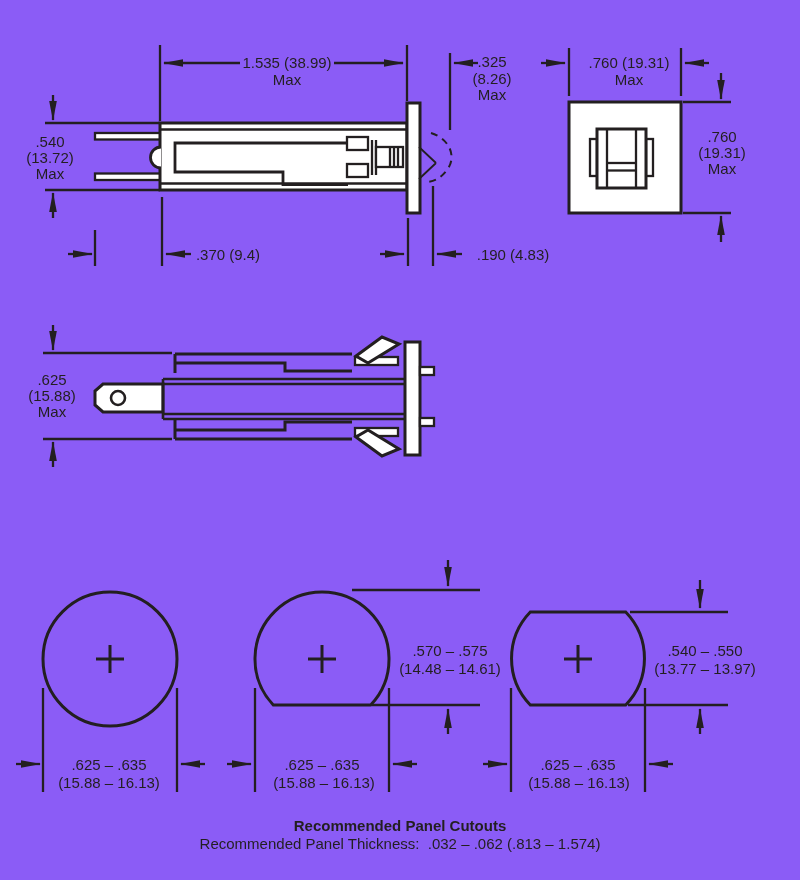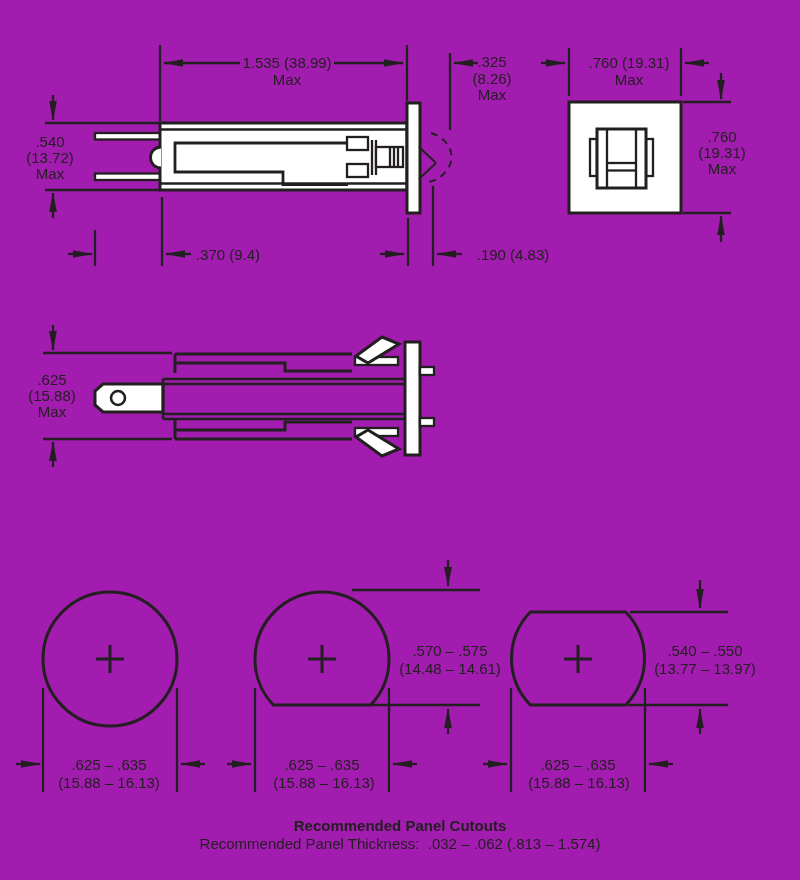--- a/index.html
+++ b/index.html
@@ -7,21 +7,21 @@
     padding: 0;
     background: #ffffff;
     width: 800px;
     height: 880px;
     overflow: hidden;
   }
   .drawing-wrap {
     position: relative;
     width: 800px;
     height: 880px;
-    background: #a21caf;
+    background: #8b5cf6;
   }
   svg text {
     font-family: "Liberation Sans", "DejaVu Sans", sans-serif;
     font-size: 15px;
     fill: #231f20;
     white-space: pre;
   }
   svg text.bold { font-weight: bold; }
   .outline { stroke: #231f20; stroke-width: 3; fill: none; }
   .outline-fill { stroke: #231f20; stroke-width: 3; fill: #ffffff; }

